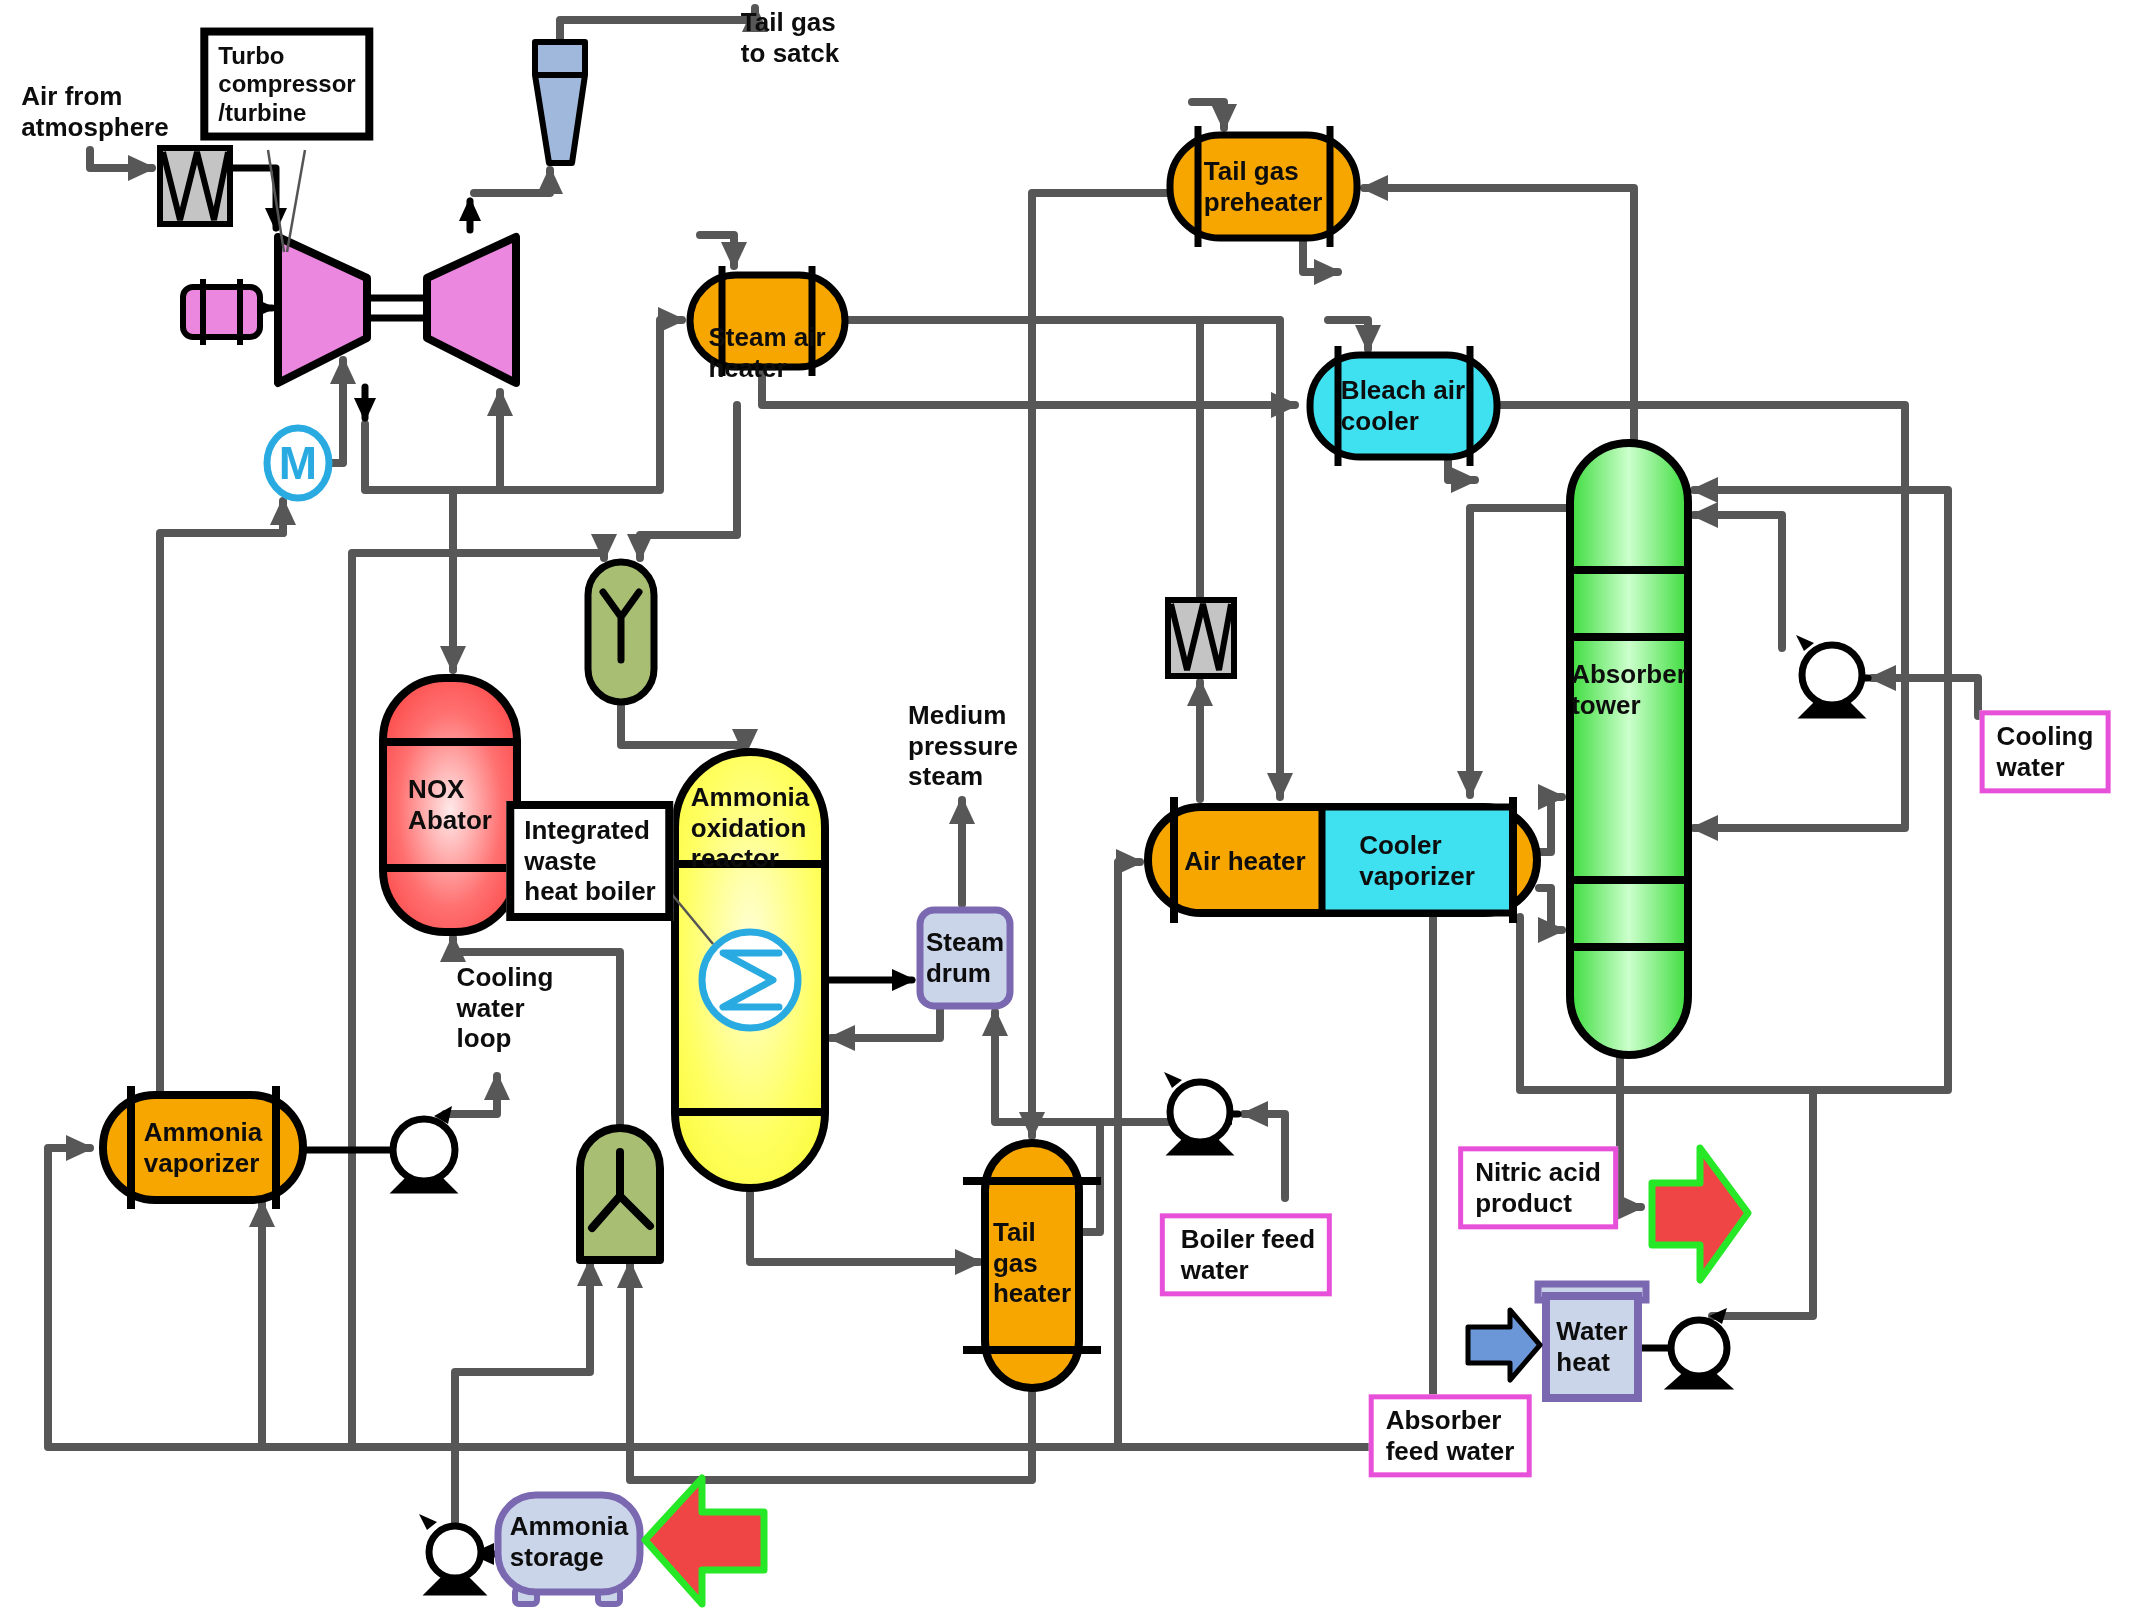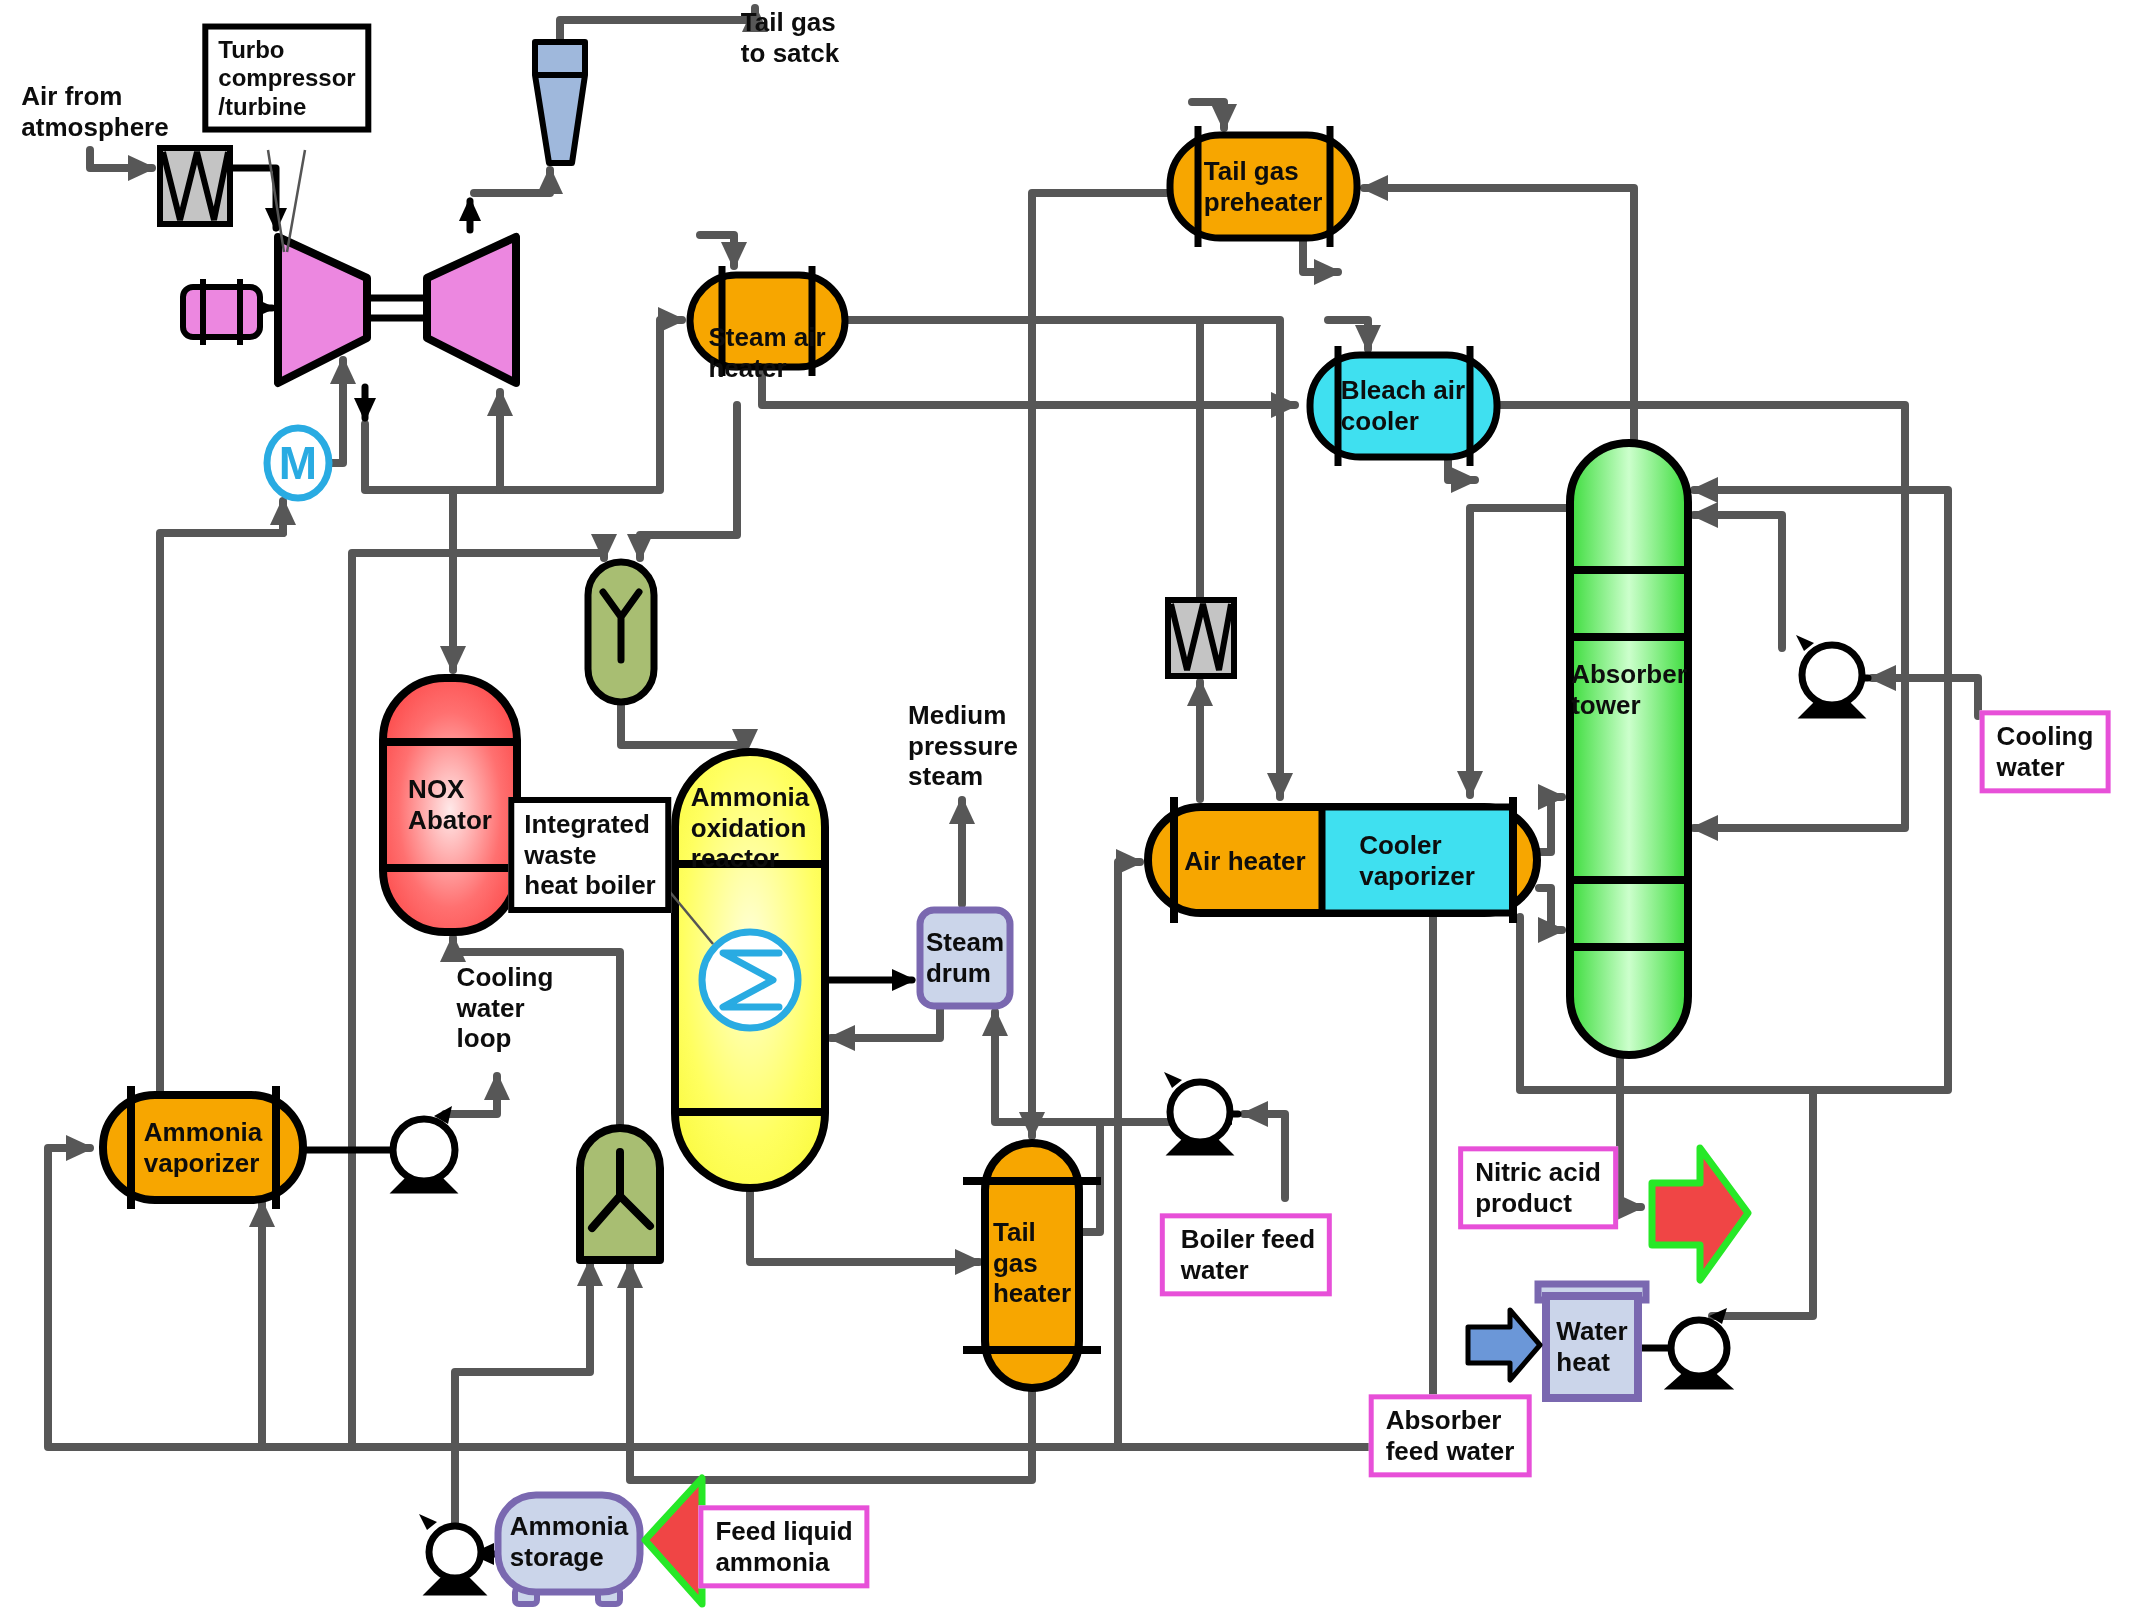--- a/index.html
+++ b/index.html
@@ -2,21 +2,21 @@
 <html><head>
 <meta charset="utf-8">
 <style>
   html,body{margin:0;padding:0;background:#ffffff;}
   body{font-family:"Liberation Sans","DejaVu Sans",sans-serif;}
   .stage{position:relative;width:2148px;height:1609px;background:#ffffff;overflow:hidden;}
   .stage svg{position:absolute;left:0;top:0;}
   .lbl{position:absolute;transform:translate(-50%,-50%);
        font-weight:bold;font-size:26px;line-height:1.18;color:#0d0d0d;white-space:nowrap;z-index:5;}
   .pinkbox{background:#ffffff;border:5px solid #e750d8;padding:6px 12px;}
-  .whitebox{background:#ffffff;border:6px solid #000000;padding:6px 10px;}
+  .whitebox{background:#ffffff;border:8px solid #000000;padding:6px 10px;margin-top:6px;}
   .smalltxt{font-size:24px;}
 </style>
 </head>
 <body>
 
 <div class="stage">
 
 <svg width="2148" height="1609" viewBox="0 0 2148 1609">
   <defs>
     <marker id="ag" markerUnits="userSpaceOnUse" markerWidth="34" markerHeight="34" refX="26" refY="15" orient="auto">
@@ -359,18 +359,14 @@
 <div class="lbl pinkbox" style="left:1450px;top:1436px;">
   <div>Absorber</div>
       <div>feed water</div>
 </div>
 
 <div class="lbl" style="left:569px;top:1542px;">
   <div>Ammonia</div>
       <div>storage</div>
 </div>
 
-<div class="lbl pinkbox" style="left:784px;top:1547px;">
-  <div>Feed liquid</div>
-      <div>ammonia</div>
-</div>
 
 </div>
 
 </body></html>

